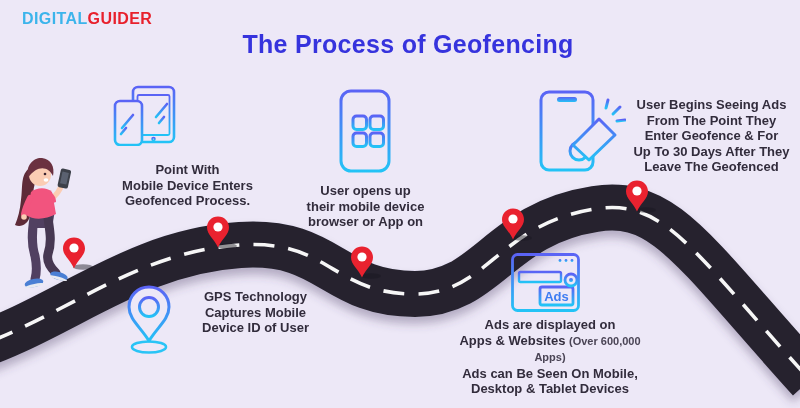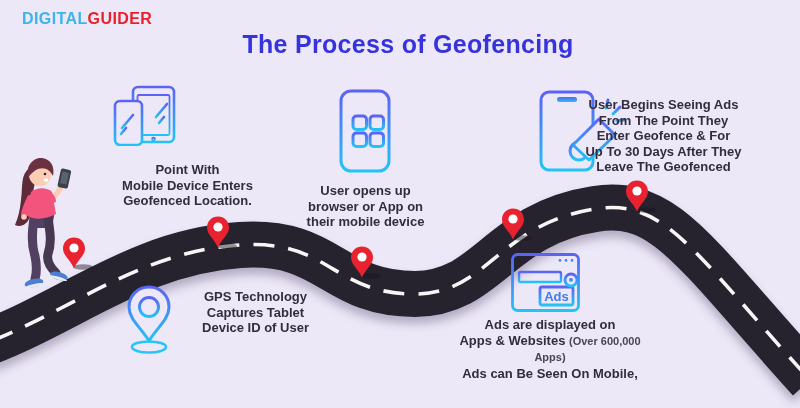--- a/index.html
+++ b/index.html
@@ -60,40 +60,40 @@
       <line x1="9" y1="44" x2="20" y2="31"></line>
       <line x1="8" y1="50" x2="13" y2="44"></line>
       <line x1="1" y1="27" x2="1" y2="31"></line>
       <line x1="1" y1="34" x2="1" y2="37"></line>
     </g>
   </svg>
 
   <div class="abs step-text" style="left:85px;top:162px;width:205px">
     <div>Point With</div>
     <div>Mobile Device Enters</div>
-    <div>Geofenced Location.</div>
+    <div>Geofenced Process.</div>
   </div>
 
   <svg class="abs icon" style="left:120px;top:283px" width="58" height="74" viewBox="0 0 58 74">
     <defs>
         <linearGradient id="g2" x1="0" y1="0" x2="0" y2="1">
       <stop offset="0" stop-color="#5B63F5"></stop>
           <stop offset="1" stop-color="#23C3F6"></stop>
     </linearGradient>
       </defs>
     <g fill="none" stroke-linecap="round" stroke-linejoin="round">
       <ellipse cx="29" cy="64" rx="17" ry="5.5" stroke="#29C4F6" stroke-width="2.6"></ellipse>
       <path d="M29 4 C17.5 4 9 13 9 24 C9 36.5 21 44.5 29 58 C37 44.5 49 36.5 49 24 C49 13 40.5 4 29 4 Z" stroke="url(#g2)" stroke-width="3" fill="#EDE8F7"></path>
       <circle cx="29" cy="24" r="9.5" stroke="url(#g2)" stroke-width="3"></circle>
     </g>
   </svg>
 
   <div class="abs step-text" style="left:183px;top:289px;width:145px">
     <div>GPS Technology</div>
-    <div>Captures Tablet</div>
+    <div>Captures Mobile</div>
     <div>Device ID of User</div>
   </div>
 
   <svg class="abs icon" style="left:337px;top:88px" width="56" height="86" viewBox="0 0 56 86">
     <defs>
         <linearGradient id="g3" x1="0" y1="0" x2="0" y2="1">
       <stop offset="0" stop-color="#5B63F5"></stop>
           <stop offset="1" stop-color="#23C3F6"></stop>
     </linearGradient>
       </defs>
@@ -103,22 +103,22 @@
       <rect x="16" y="28" width="13.5" height="13.5" rx="3.5"></rect>
       <rect x="33" y="28" width="13.5" height="13.5" rx="3.5"></rect>
       <rect x="16" y="45" width="13.5" height="13.5" rx="3.5"></rect>
       <rect x="33" y="45" width="13.5" height="13.5" rx="3.5"></rect>
       <line x1="21" y1="73" x2="35" y2="73"></line>
     </g>
   </svg>
 
   <div class="abs step-text" style="left:288px;top:183px;width:155px">
     <div>User opens up</div>
+    <div>their mobile device</div>
     <div>browser or App on</div>
-    <div>their mobile device</div>
   </div>
 
   <svg class="abs icon" style="left:510px;top:252px" width="72" height="62" viewBox="0 0 72 62">
     <defs>
         <linearGradient id="g4" x1="0" y1="0" x2="0" y2="1">
       <stop offset="0" stop-color="#5B63F5"></stop>
           <stop offset="1" stop-color="#23C3F6"></stop>
     </linearGradient>
       </defs>
     <g fill="none" stroke="url(#g4)" stroke-width="2.8" stroke-linecap="round" stroke-linejoin="round">
@@ -138,20 +138,21 @@
     <text x="46.5" y="49" text-anchor="middle" font-size="13" font-weight="bold" font-family="Liberation Sans, sans-serif" fill="#3E7CF2">Ads</text>
   </svg>
 
   <div class="abs step-text" style="left:444px;top:317px;width:212px">
     <div>Ads are displayed on</div>
     <div>
       <span>Apps &amp; Websites</span>
       <span class="tiny">(Over 600,000 Apps)</span>
     </div>
     <div>Ads can Be Seen On Mobile,</div>
+    <div>Desktop &amp; Tablet Devices</div>
   </div>
 
   <svg class="abs icon" style="left:536px;top:88px" width="90" height="86" viewBox="0 0 90 86">
     <defs>
         <linearGradient id="g5" x1="0" y1="0" x2="0" y2="1">
       <stop offset="0" stop-color="#5B63F5"></stop>
           <stop offset="1" stop-color="#23C3F6"></stop>
     </linearGradient>
       </defs>
     <g fill="none" stroke="url(#g5)" stroke-width="3" stroke-linecap="round" stroke-linejoin="round">
@@ -163,21 +164,21 @@
       <line x1="13" y1="43" x2="19" y2="43" stroke-width="2.5"></line>
       <line x1="26" y1="74" x2="36" y2="74" stroke-width="2.5"></line>
       <circle cx="43" cy="63" r="9" fill="#EDE8F7"></circle>
       <path d="M37 57 L63 31 L79 47 L53 72 Z" fill="#EDE8F7"></path>
       <line x1="70" y1="20" x2="72" y2="12"></line>
       <line x1="77" y1="26" x2="84" y2="19"></line>
       <line x1="81" y1="33" x2="89" y2="32"></line>
     </g>
   </svg>
 
-  <div class="abs step-text" style="left:576px;top:97px;width:175px">
+  <div class="abs step-text" style="left:624px;top:97px;width:175px">
     <div>User Begins Seeing Ads</div>
     <div>From The Point They</div>
     <div>Enter Geofence &amp; For</div>
     <div>Up To 30 Days After They</div>
     <div>Leave The Geofenced</div>
   </div>
 
   <svg class="abs pin" style="left:61px;top:236px" width="36" height="34" viewBox="0 0 36 34">
     <ellipse cx="22" cy="31" rx="10" ry="2.8" fill="rgba(25,22,32,0.45)"></ellipse>
     <path d="M13 1.5 C6.7 1.5 2 6.4 2 12.4 C2 19.6 9.3 23.6 13 32.5 C16.7 23.6 24 19.6 24 12.4 C24 6.4 19.3 1.5 13 1.5 Z" fill="#E9222F"></path>

